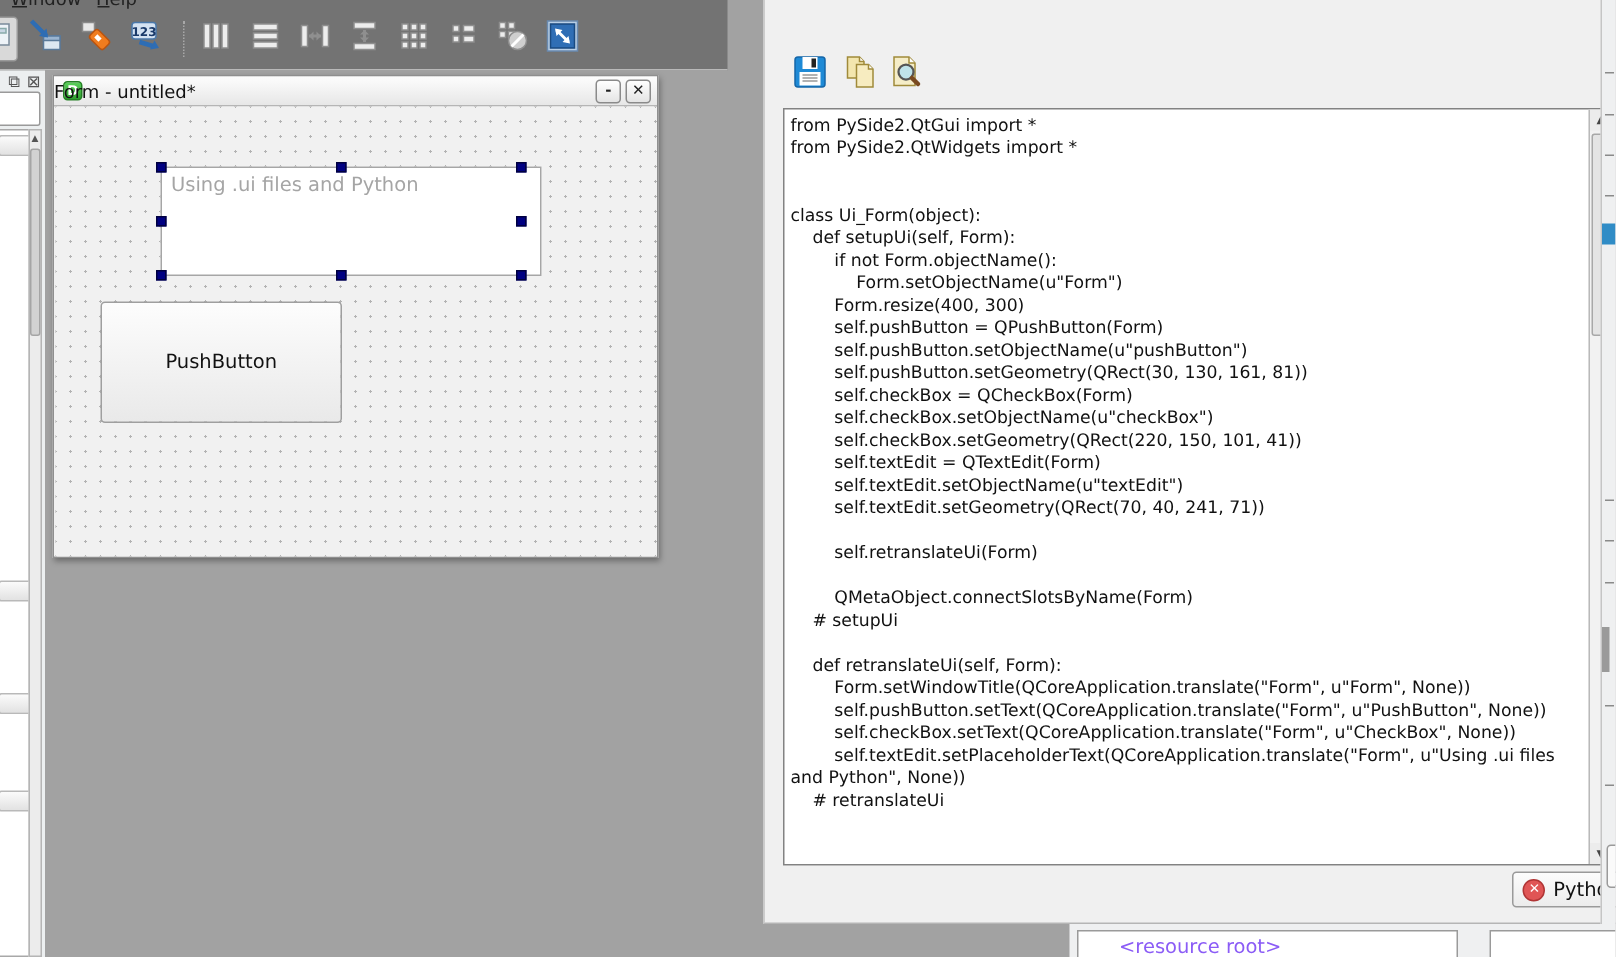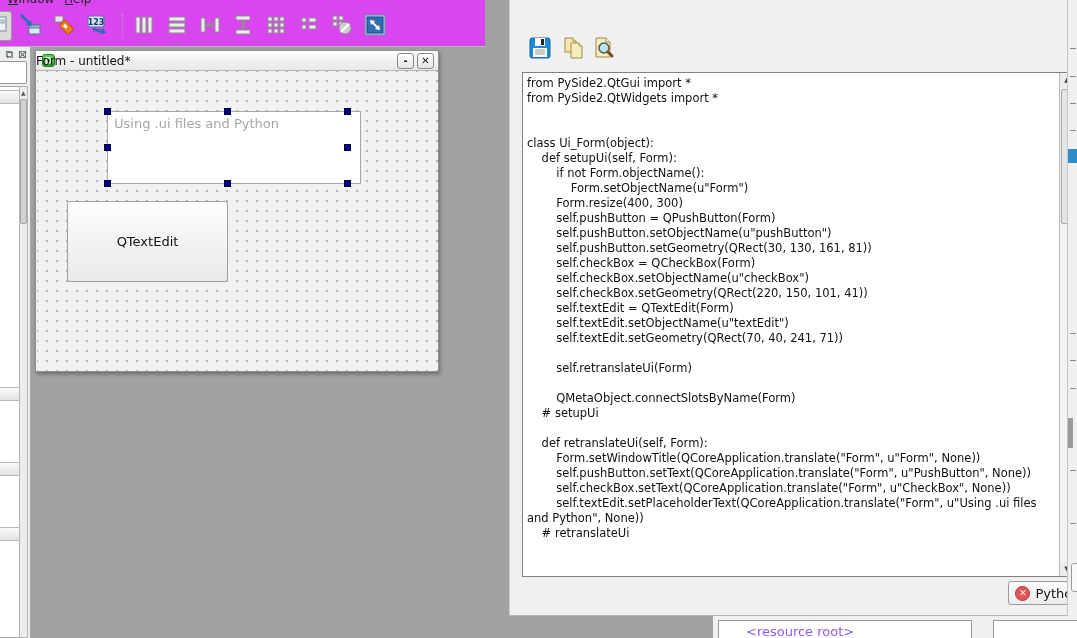--- a/index.html
+++ b/index.html
@@ -2,21 +2,21 @@
 <html><head>
 <meta charset="utf-8">
 <style>
   * { margin:0; padding:0; box-sizing:border-box; }
   html,body { width:1077px; height:638px; overflow:hidden; }
   body { font-family:"DejaVu Sans", sans-serif; font-size:13px; color:#1a1a1a; }
   .abs { position:absolute; }
   #root { position:relative; width:1077px; height:638px; background:#a2a2a2; overflow:hidden; }
 
   
-  .topbar { left:0; top:0; width:485px; height:47px; background:#d946ef; border-bottom:1px solid #b9b9b9; overflow:hidden; }
+  .topbar { left:0; top:0; width:485px; height:47px; background:#737373; border-bottom:1px solid #b9b9b9; overflow:hidden; }
   .menubar { left:0; top:0; width:485px; height:7px; overflow:hidden; }
   .menu-item { position:absolute; top:-8px; font-size:12px; color:#222; }
   .menu-underline { position:absolute; height:1px; background:#222; top:4px; }
   .tb-btn { position:absolute; top:11px; width:28px; height:30px; border-radius:3px; display:flex; align-items:center; justify-content:center; }
   .tb-btn.pressed { background:#d9d9d9; border:1px solid #9a9a9a; }
   .tb-sep { position:absolute; top:14px; width:1px; height:24px; border-left:1px dotted #a8a8a8; }
 
   
   .wbox { left:0; top:47px; width:30px; height:591px; background:#eceff0; overflow:hidden; }
   .wbox-btn { position:absolute; width:13px; height:13px; color:#555; font-size:11px; line-height:12px; text-align:center; }
@@ -264,21 +264,21 @@
       <div class="handle" style="left:67px;  top:37px;"></div>
       <div class="handle" style="left:187px; top:37px;"></div>
       <div class="handle" style="left:307px; top:37px;"></div>
       <div class="handle" style="left:67px;  top:73px;"></div>
       <div class="handle" style="left:307px; top:73px;"></div>
       <div class="handle" style="left:67px;  top:109px;"></div>
       <div class="handle" style="left:187px; top:109px;"></div>
       <div class="handle" style="left:307px; top:109px;"></div>
 
       <div class="pushbtn" style="left:30px; top:130px; width:161px; height:81px;">
-        <span>QTextEdit</span>
+        <span>PushButton</span>
       </div>
 
     </div>
   </div>
 
   <div class="abs dialog">
 
     <div class="dlg-tool" style="left:18px">
       <span>
         <svg width="24" height="24" viewBox="0 0 24 24">

